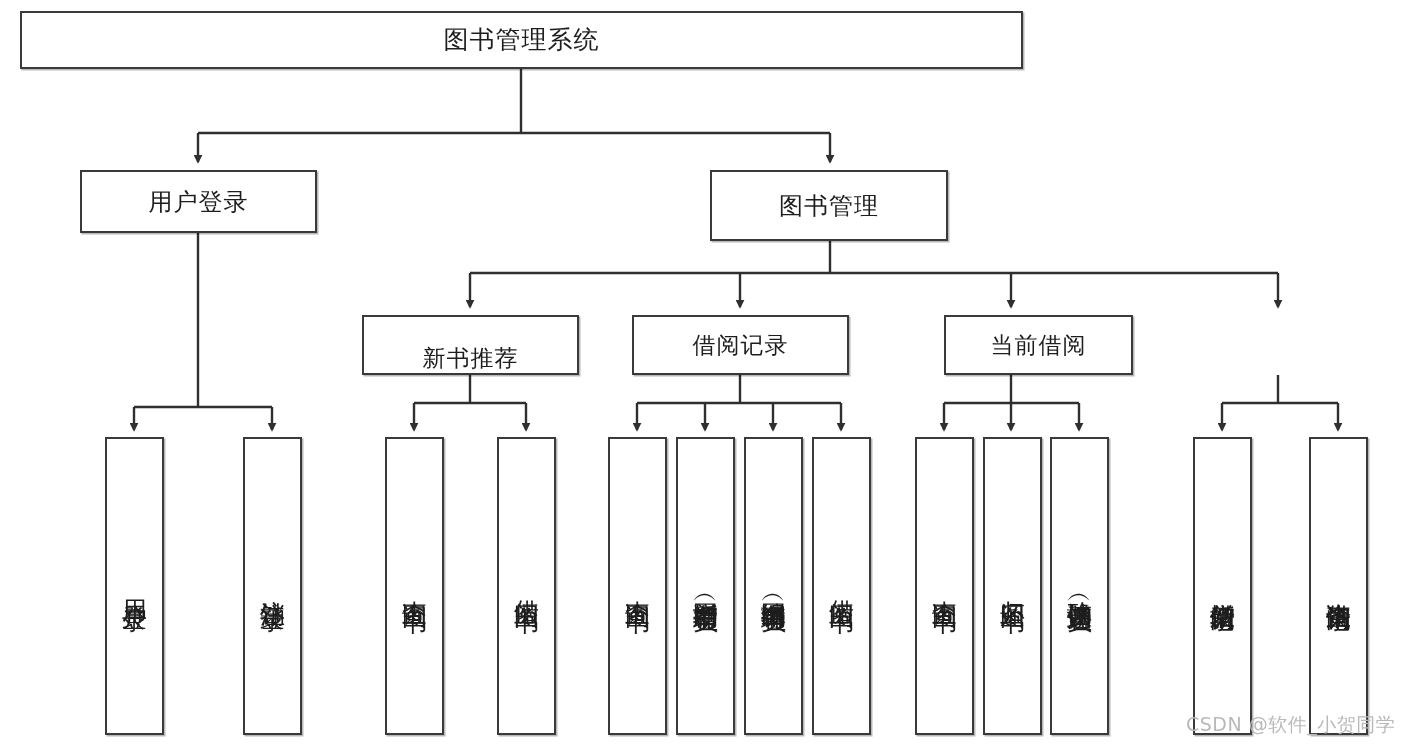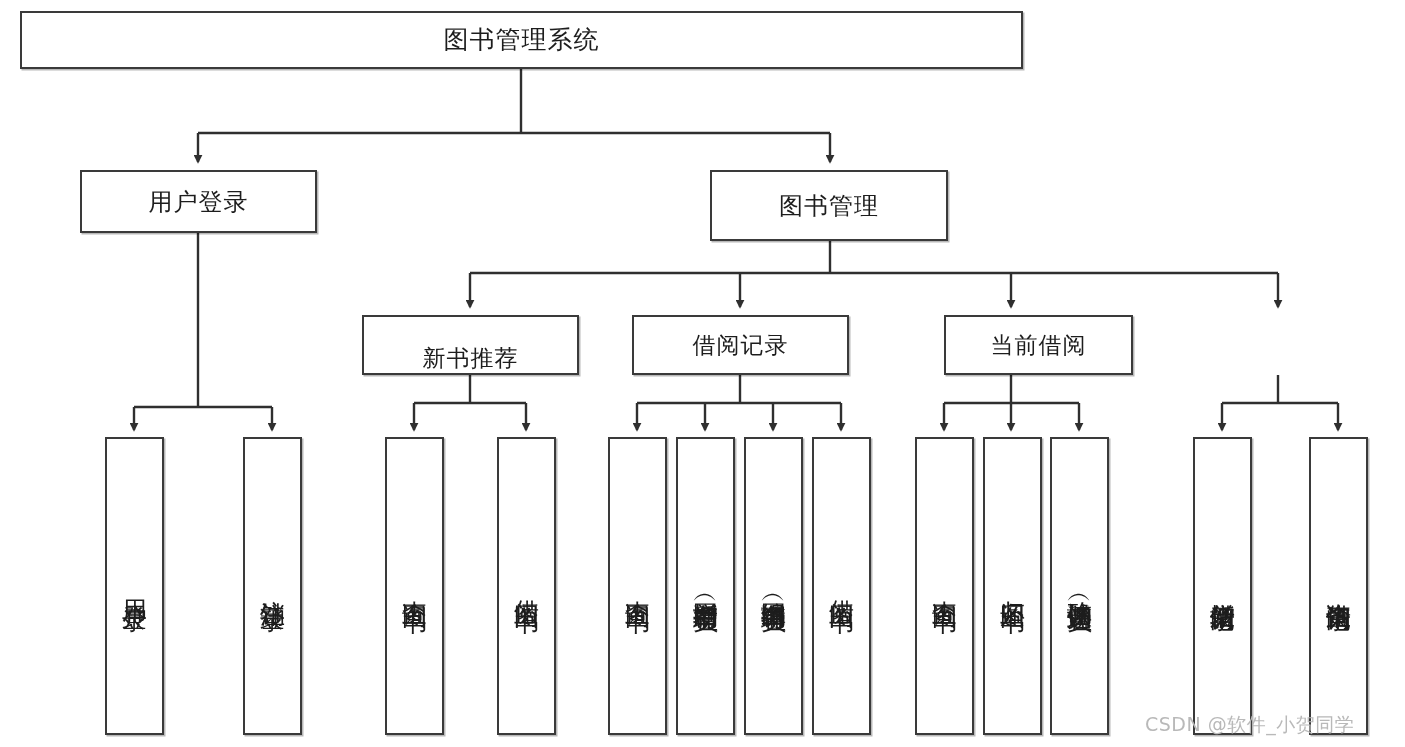--- a/index.html
+++ b/index.html
@@ -56,21 +56,21 @@
     line-height: 1;
     white-space: normal;
     max-height: 100%;
   }
   .node.leaf.tall .label {
     font-size: 25px;
     letter-spacing: 1px;
   }
   .watermark {
     position: absolute;
-    left: 1145px;
+    left: 1186px;
     top: 712px;
     font-size: 19px;
     color: #b9b9b9;
     white-space: nowrap;
     letter-spacing: 0.5px;
   }
 </style>
 </head>
 <body>
 

